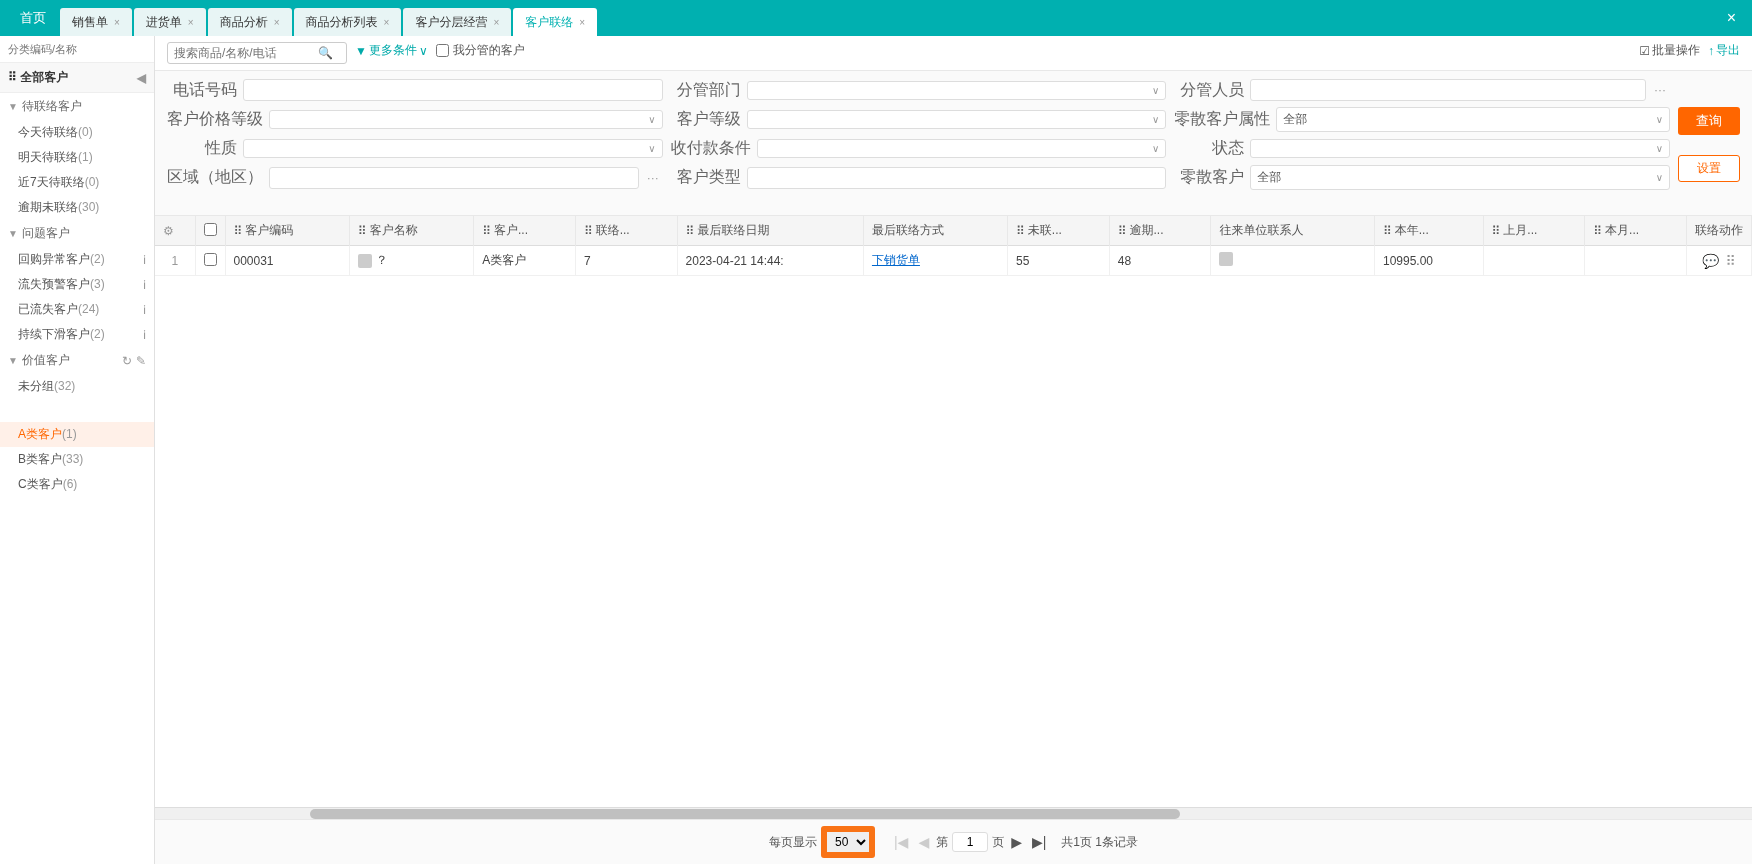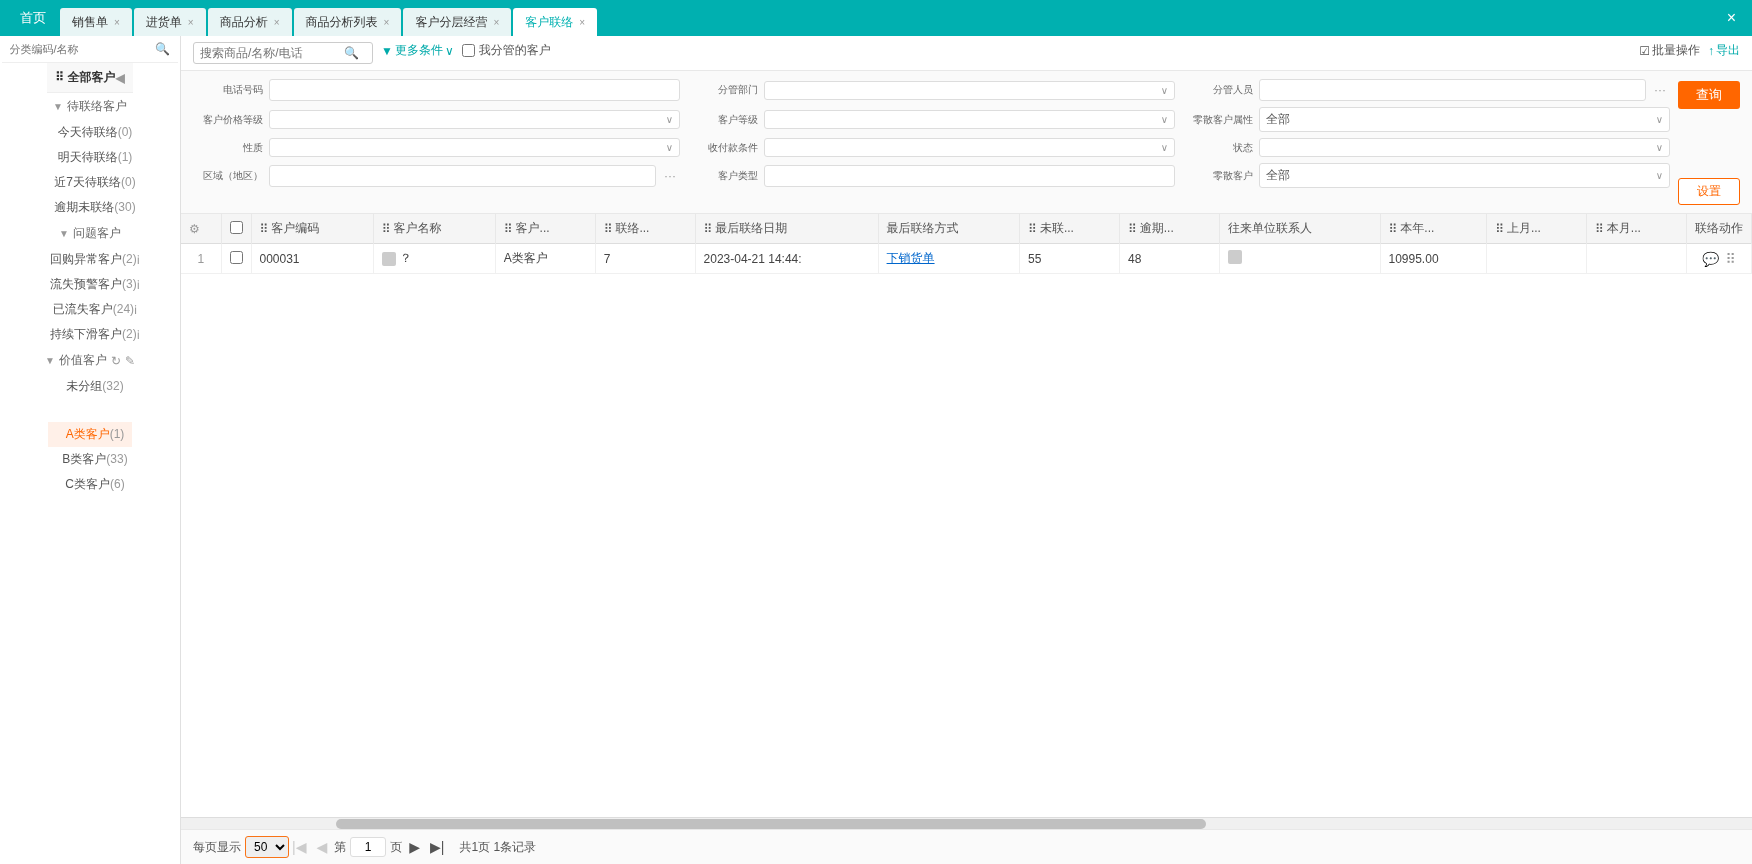--- a/index.html
+++ b/index.html
@@ -55,28 +55,27 @@
     }
 
     
     .main-layout {
       display: flex;
       height: calc(864px - 36px);
     }
 
     
     .sidebar {
-      width: 181px;
+      width: 155px;
       background: #fff;
       border-right: 1px solid #e0e0e0;
       display: flex;
       flex-direction: column;
       overflow-y: auto;
       flex-shrink: 0;
-      align-items: center;
     }
     .sidebar-search {
       display: flex;
       align-items: center;
       padding: 6px 8px;
       border-bottom: 1px solid #eee;
       gap: 4px;
     }
     .sidebar-search input {
       flex: 1;
@@ -205,21 +204,21 @@
       margin-bottom: 6px;
     }
     .adv-filter-row:last-child { margin-bottom: 17px; }
     .filter-field {
       display: flex;
       align-items: center;
       gap: 6px;
       flex: 1;
     }
     .filter-field label {
-      font-size: 10px;
+      font-size: 16px;
       color: #666;
       white-space: nowrap;
       min-width: 70px;
       text-align: right;
     }
     .filter-select {
       flex: 1;
       border: 1px solid #ddd;
       border-radius: 3px;
       padding: 3px 6px;
@@ -312,26 +311,27 @@
     .col-checkbox { width: 30px; text-align: center; }
     .col-actions { width: 60px; text-align: center; }
     .link-text { color: #0066cc; cursor: pointer; text-decoration: underline; }
     .action-icons { display: flex; gap: 6px; justify-content: center; }
     .action-icon { color: #999; cursor: pointer; font-size: 14px; }
 
     
     .bottom-bar {
       display: flex;
       align-items: center;
-      justify-content: flex-start;
+      justify-content: center;
       padding: 6px 12px;
       border-top: 1px solid #e8e8e8;
       background: #fafafa;
       font-size: 12px;
       color: #555;
+      gap: 16px;
     }
     .pagination {
       display: flex;
       align-items: center;
       gap: 4px;
     }
     .pagination .page-input {
       width: 36px;
       border: 1px solid #ddd;
       border-radius: 3px;
@@ -345,21 +345,21 @@
       font-size: 14px;
       padding: 0 3px;
     }
     .pagination .page-btn.disabled { color: #ccc; cursor: default; }
     .per-page {
       display: flex;
       align-items: center;
       gap: 4px;
     }
     .per-page select {
-      border: 1px solid #f97316;
+      border: 6px solid #f97316;
       border-radius: 3px;
       padding: 2px 4px;
       font-size: 12px;
     }
 
     
     .scroll-track {
       height: 12px;
       background: #f0f0f0;
       position: relative;
@@ -613,21 +613,21 @@
             <div class="filter-field">
               <label>零散客户</label>
               <div class="filter-select">
                 <span>全部</span>
                 <span class="arrow">∨</span>
               </div>
             </div>
           </div>
         </div>
 
-        <div style="display:flex; flex-direction:column; justify-content:space-between; gap:20px; padding-top:2px;">
+        <div style="display:flex; flex-direction:column; justify-content:center; gap:20px; padding-top:2px;">
           <button class="btn-query">查询</button>
           <button class="btn-setting">设置</button>
         </div>
       </div>
     </div>
 
     <div class="table-container">
       <table>
         <thead>
           <tr>

